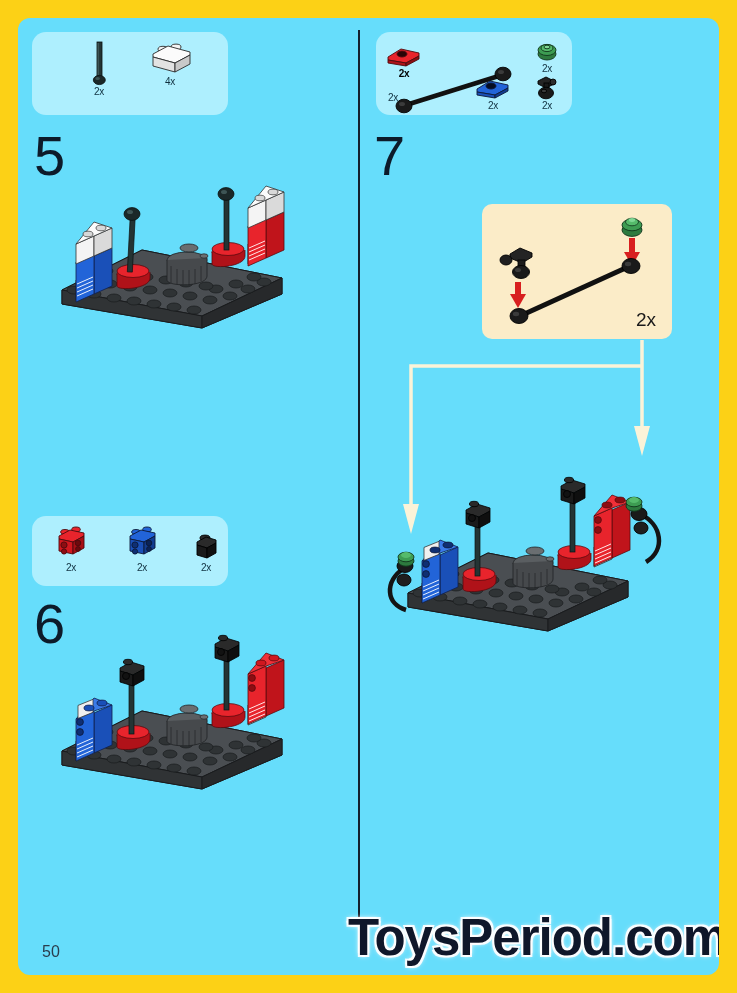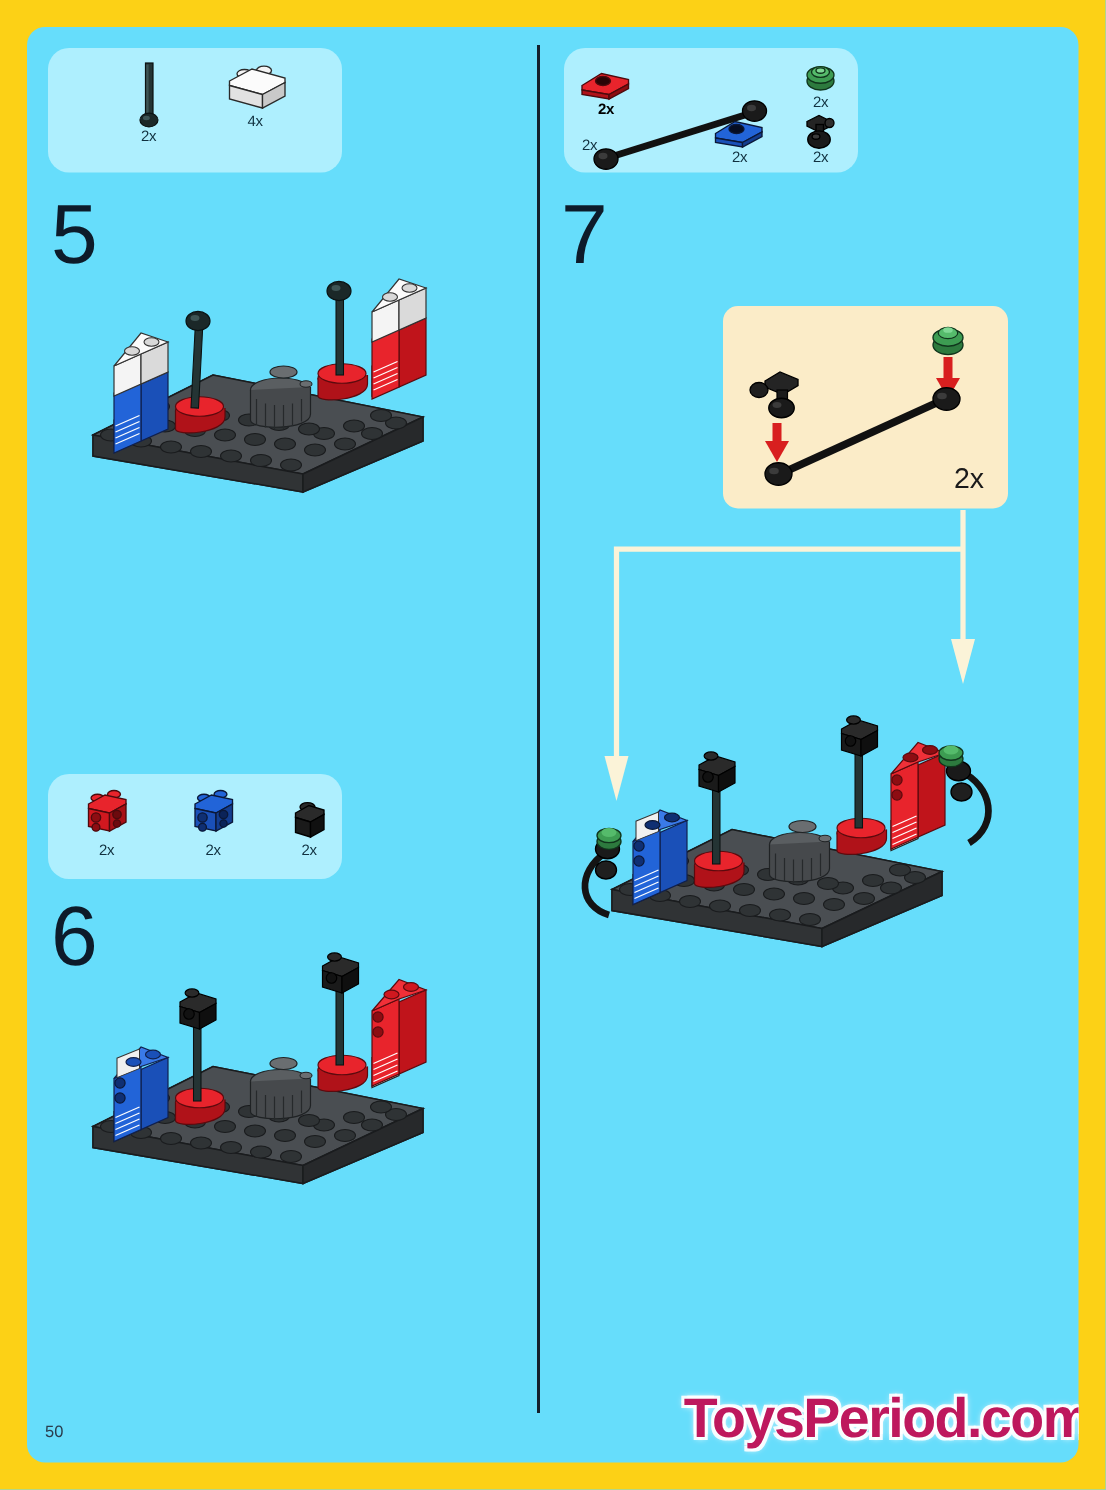--- a/index.html
+++ b/index.html
@@ -80,31 +80,31 @@
   
   .scene { position: absolute; }
   .scene svg { display: block; }
 
   
   .arrow-layer { position: absolute; left: 0; top: 0; width: 701px; height: 957px; pointer-events: none; }
 
   
   .page-num {
     position: absolute;
-    left: 12px; bottom: 14px;
-    font-size: 11px;
+    left: 24px; bottom: 14px;
+    font-size: 16px;
     color: #2a3d4d;
     margin-top: 43px;
   }
   .watermark {
     position: absolute;
     right: -8px; bottom: 8px;
-    font-size: 37px;
+    font-size: 51px;
     font-weight: bold;
-    color: #be185d;
+    color: #0f172a;
     font-family: "Liberation Sans", sans-serif;
     letter-spacing: -1px;
     text-shadow:
       0 0 2px #fff, 0 0 4px #fff, 0 0 6px #fff,
       2px 2px 0 rgba(255,255,255,0.9), -2px -2px 0 rgba(255,255,255,0.9),
       2px -2px 0 rgba(255,255,255,0.9), -2px 2px 0 rgba(255,255,255,0.9);
   }
 </style>
 </head>
 <body>

